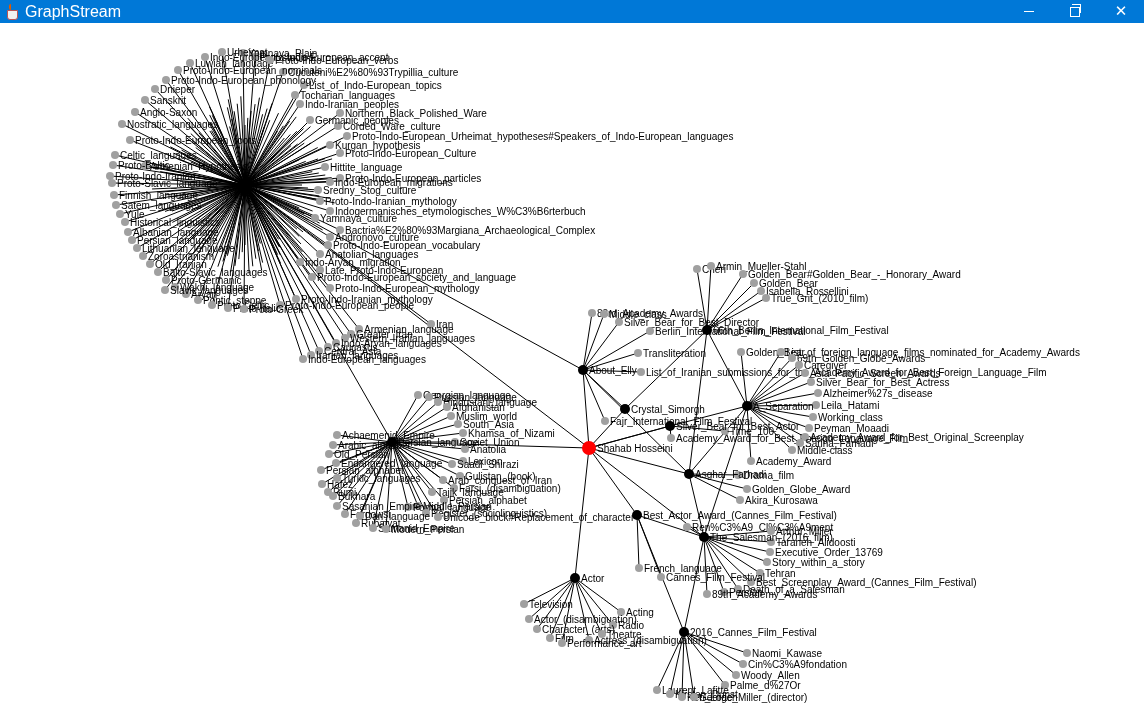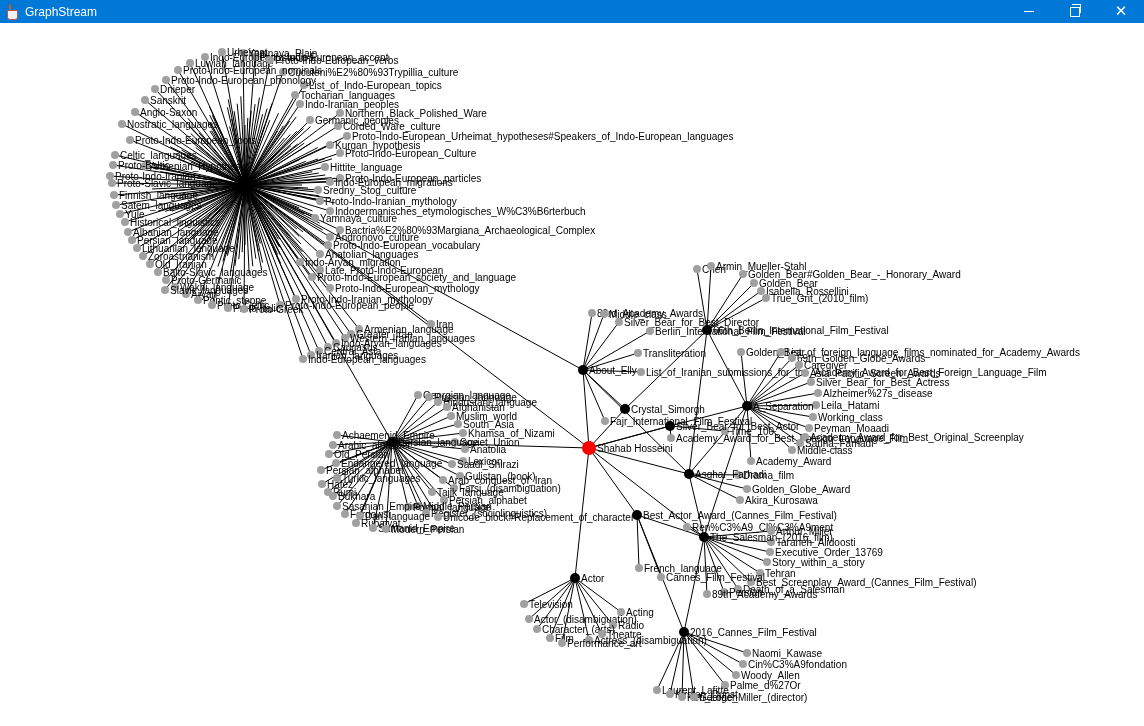--- a/index.html
+++ b/index.html
@@ -1,21 +1,21 @@
 <!DOCTYPE html>
 <html><head>
 <meta charset="utf-8">
 <style>
   html, body { margin:0; padding:0; width:1144px; height:726px; overflow:hidden; background:#ffffff; }
   body { font-family: "DejaVu Sans", sans-serif; }
   .titlebar { position:absolute; left:0; top:0; width:1144px; height:23px; background:#0078d7; color:#fff; display:flex; align-items:center; }
   .app-icon { width:14px; height:16px; margin-left:5px; margin-right:6px; position:relative; }
   .app-icon .cup { position:absolute; left:2px; top:6px; width:9px; height:8px; background:#f1f1f1; border:1px solid #b55; border-radius:0 0 3px 3px; }
   .app-icon .steam { position:absolute; left:4px; top:0px; width:4px; height:6px; border-left:2px solid #e05a00; border-radius:2px; }
-  .title { font-family:"Liberation Sans", sans-serif; font-size:12px; color:#fff; }
+  .title { font-family:"Liberation Sans", sans-serif; font-size:16px; color:#fff; }
   .win-controls { position:absolute; right:0; top:0; height:23px; display:flex; }
   .win-btn { width:46px; height:23px; display:flex; align-items:center; justify-content:center; color:#fff; font-size:13px; font-family:"DejaVu Sans", sans-serif; }
   .minimize-glyph { width:10px; height:1px; background:#fff; }
   .restore-glyph { width:8px; height:8px; border:1px solid #fff; position:relative; }
   .restore-glyph::before { content:""; position:absolute; left:1px; top:-4px; width:8px; height:8px; border-top:1px solid #fff; border-right:1px solid #fff; }
   .close-glyph { font-size:15px; line-height:1; }
   .canvas { position:absolute; left:0; top:23px; width:1144px; height:703px; background:#fff; }
   svg text { font-family:"Liberation Sans", sans-serif; font-size:10px; fill:#000; }
 </style>
 </head>

